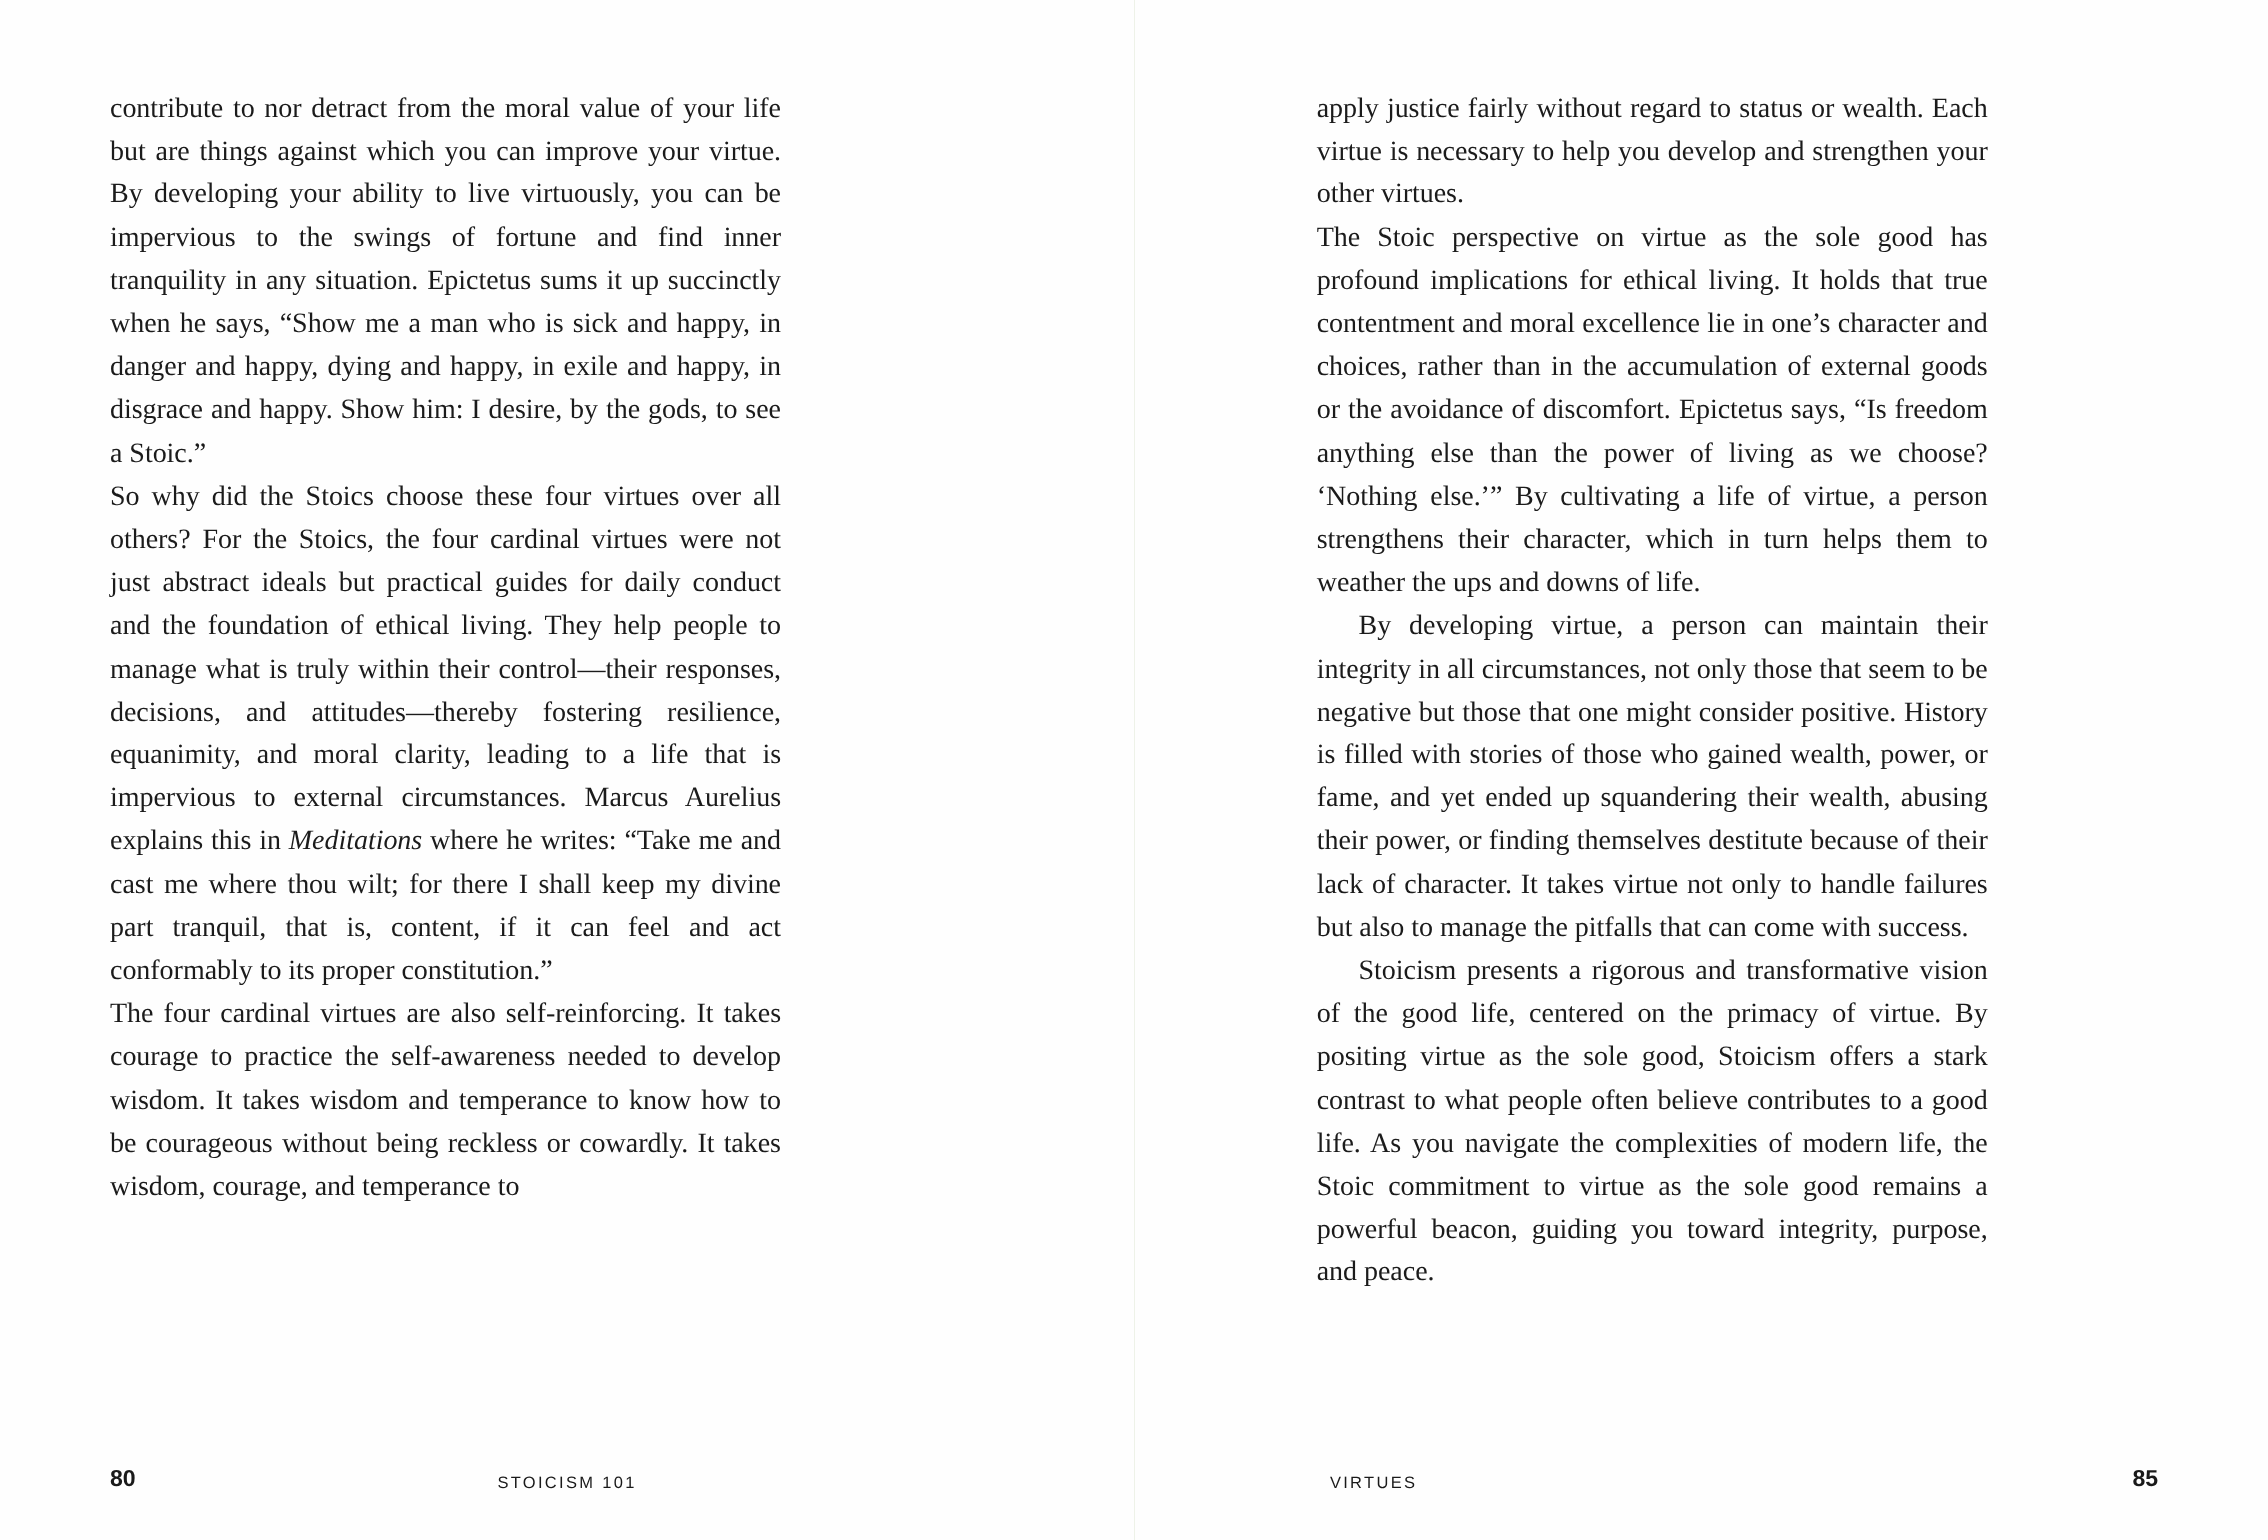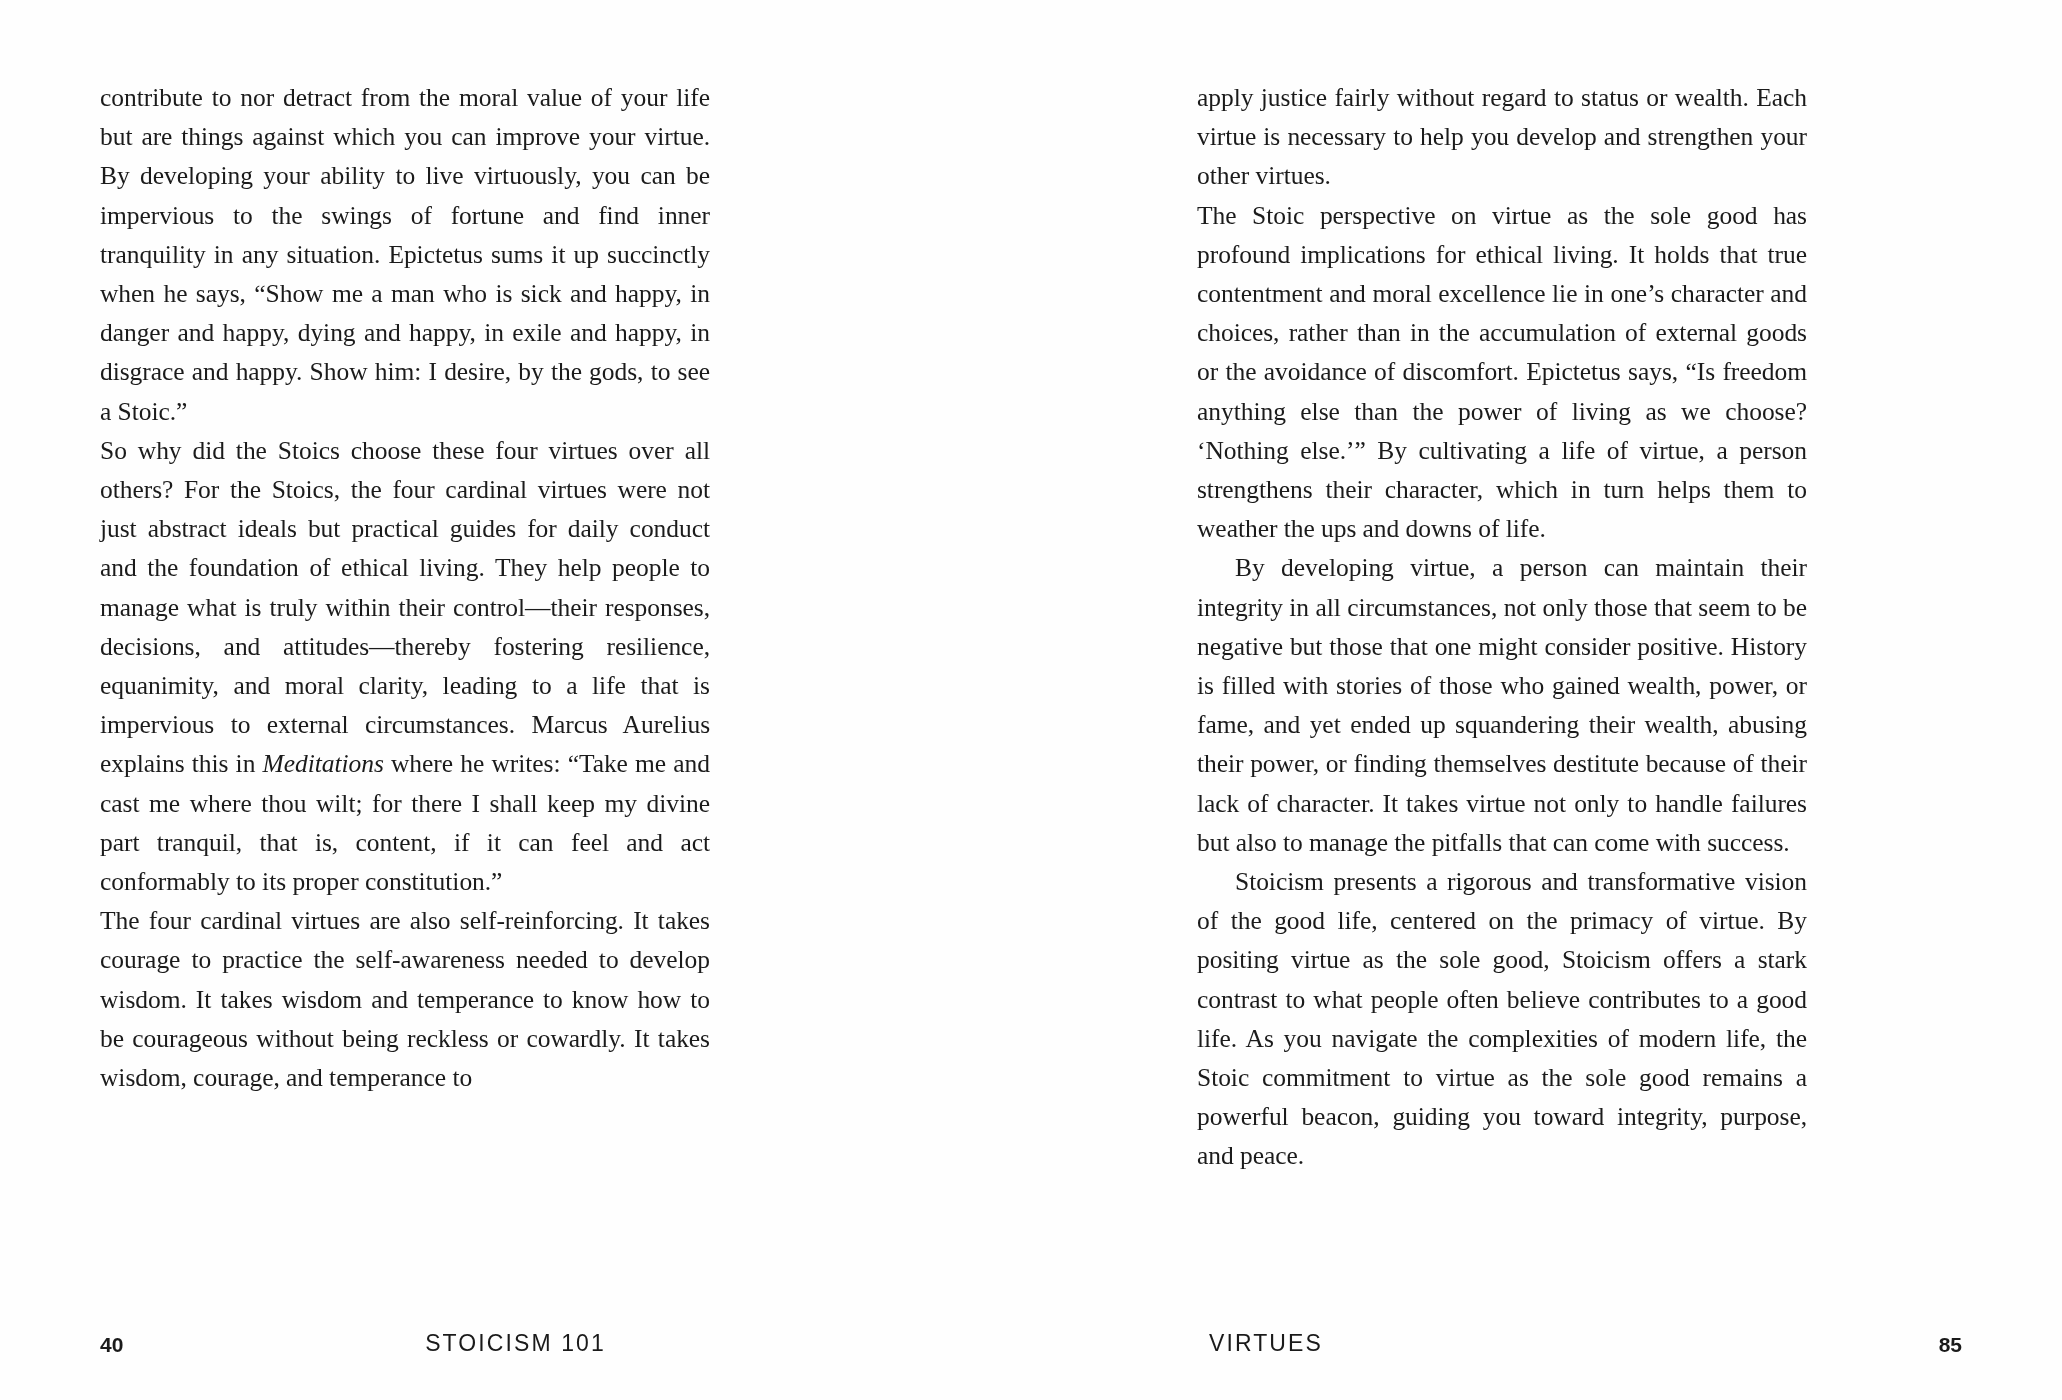--- a/index.html
+++ b/index.html
@@ -87,21 +87,21 @@
   .footer-inner {
     position: relative;
     width: 100%;
     height: 100%;
   }
   .folio,
   .running-head {
     position: absolute;
     bottom: 43px;
     font-family: "Liberation Sans", sans-serif;
-    font-size: 23px;
+    font-size: 15px;
     color: #1a1a1a;
   }
   .folio {
     font-weight: bold;
     letter-spacing: 0px;
     font-size: 21px;
   }
   .running-head {
     letter-spacing: 2.1px;
     font-weight: normal;
@@ -125,21 +125,21 @@
 
       <p class="body cont"><span>So why did the Stoics choose these four virtues over all others? For the Stoics, the four cardinal virtues were not just abstract ideals but practical guides for daily conduct and the foundation of ethical living. They help people to manage what is truly within their control—their responses, decisions, and attitudes—thereby fostering resilience, equanimity, and moral clarity, leading to a life that is impervious to external circumstances. Marcus Aurelius explains this in </span><em class="ital">Meditations</em><span> where he writes: “Take me and cast me where thou wilt; for there I shall keep my divine part tranquil, that is, content, if it can feel and act conformably to its proper constitution.”</span></p>
 
 
       <p class="body cont">The four cardinal virtues are also self-reinforcing. It takes courage to practice the self-awareness needed to develop wisdom. It takes wisdom and temperance to know how to be courageous without being reckless or cowardly. It takes wisdom, courage, and temperance to</p>
 
     </div>
 
     <div class="footer footer-left">
       <div class="footer-inner">
-        <span class="folio">40</span>
+        <span class="folio">80</span>
         <span class="running-head">STOICISM 101</span>
       </div>
     </div>
   </div>
 
   <div class="page page-right">
     <div class="content">
 
       <p class="body cont">apply justice fairly without regard to status or wealth. Each virtue is necessary to help you develop and strengthen your other virtues.</p>
 

